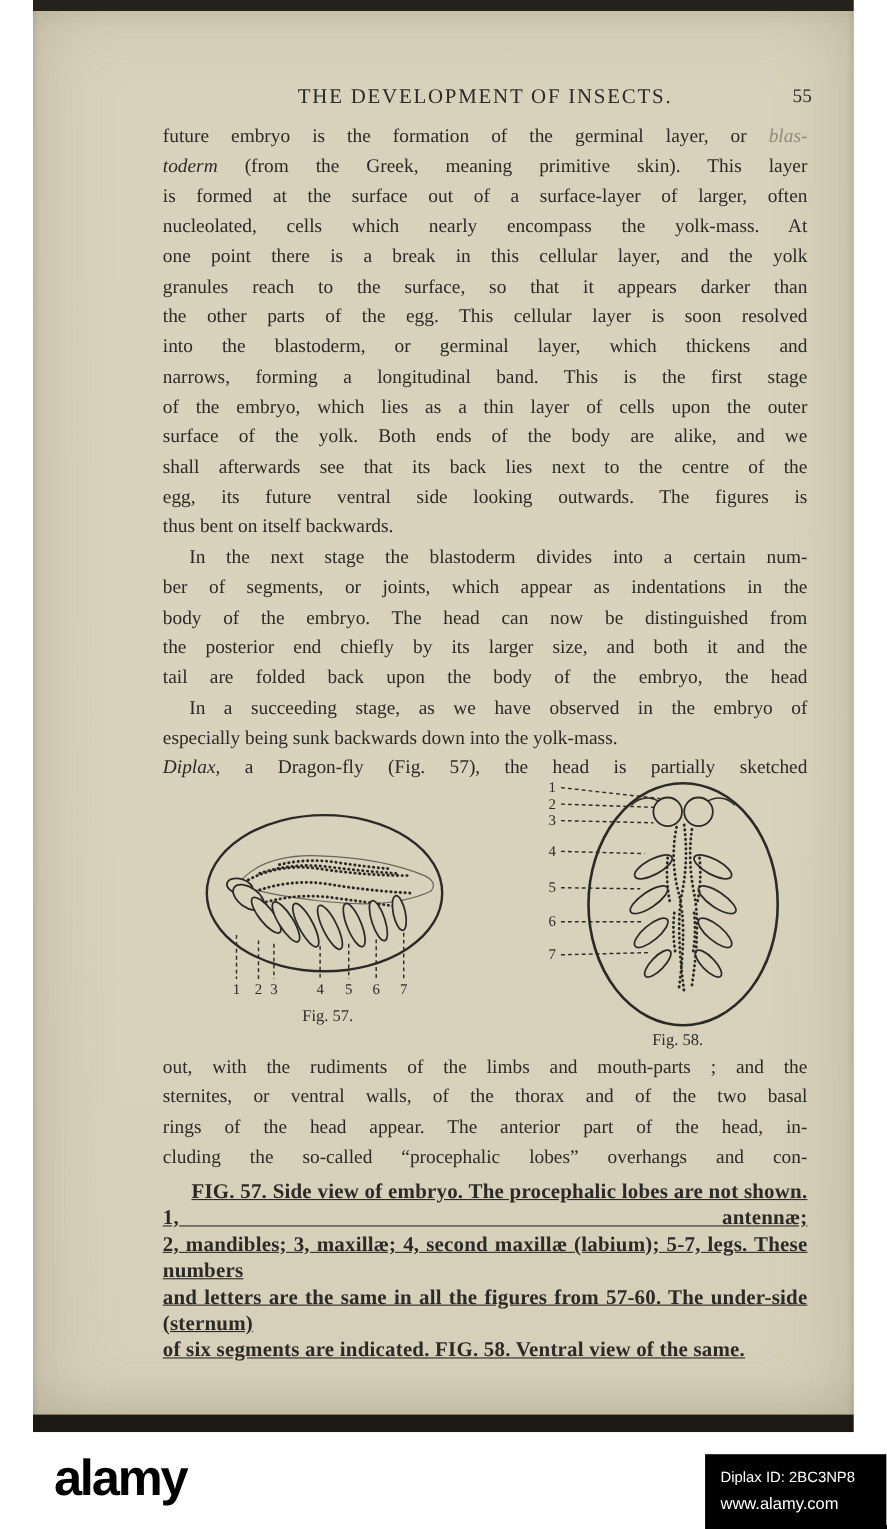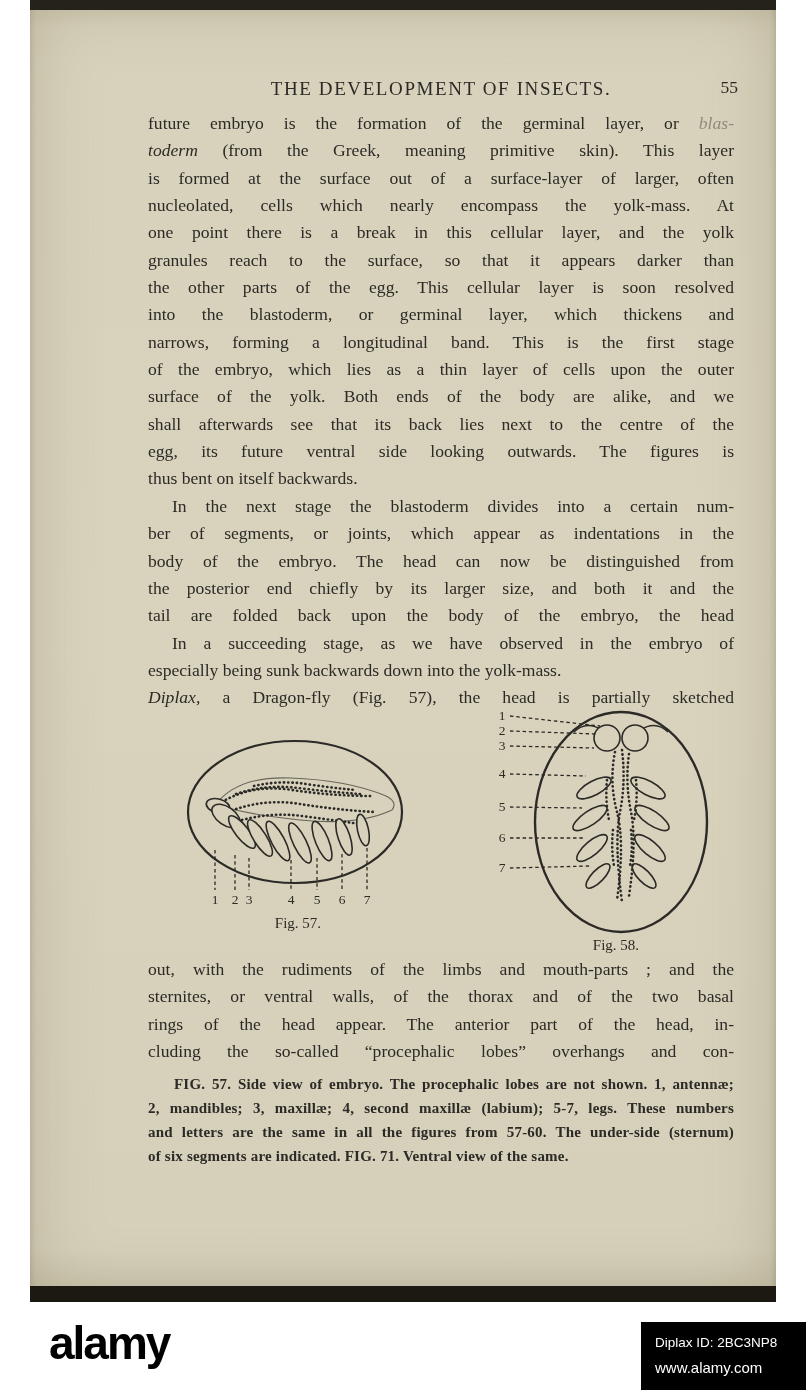--- a/index.html
+++ b/index.html
@@ -20,22 +20,22 @@
   #tb1{top:110px;}
   #tb2{top:956px;}
   .ln{font-size:17.6px;line-height:27.35px;text-align:justify;text-align-last:justify;
       white-space:normal;}
   .ln.left{text-align-last:left;}
   .ln.ind{text-indent:24px;}
   .it{font-style:italic;}
   .faded{opacity:.42;}
 
   .captionblock{position:absolute;left:118px;top:1072px;width:586px;color:#2b2a26;}
-  .cap{font-size:15px;line-height:24px;font-weight:bold;letter-spacing:.2px;
-       text-align:justify;text-align-last:justify;}
+  .cap{font-size:19px;line-height:24px;font-weight:bold;letter-spacing:.2px;
+       text-align:justify;text-align-last:justify;text-decoration:underline;}
   .cap.left{text-align-last:left;}
   .cap.ind{text-indent:26px;}
 
   .figures{position:absolute;left:140px;top:700px;width:570px;height:262px;}
   .app{fill:#d8d2bc;stroke:#2b2a26;stroke-width:1.6;}
   .dots{fill:none;stroke:#2b2a26;stroke-width:2.6;stroke-dasharray:.3 4;stroke-linecap:round;}
   .dash{stroke:#2b2a26;stroke-width:1.3;stroke-dasharray:3.5 2.8;}
   .thin{fill:none;stroke:#2b2a26;stroke-width:1.4;}
   .outline{fill:none;stroke:#2b2a26;stroke-width:1.1;opacity:.65;}
   .fignum{font-family:"Liberation Serif",serif;font-size:13.5px;fill:#2b2a26;}
@@ -169,21 +169,21 @@
       <div class="ln">out, with the rudiments of the limbs and mouth-parts ; and the</div>
       <div class="ln">sternites, or ventral walls, of the thorax and of the two basal</div>
       <div class="ln">rings of the head appear.  The anterior part of the head, in-</div>
       <div class="ln">cluding the so-called “procephalic lobes” overhangs and con-</div>
     </div>
 
     <div class="captionblock">
       <div class="cap ind">FIG. 57.  Side view of embryo.  The procephalic lobes are not shown.  1, antennæ;</div>
       <div class="cap">2, mandibles;  3, maxillæ;  4, second maxillæ (labium);  5-7, legs.  These numbers</div>
       <div class="cap">and letters are the same in all the figures from 57-60.  The under-side (sternum)</div>
-      <div class="cap left">of six segments are indicated.  FIG. 71.  Ventral view of the same.</div>
+      <div class="cap left">of six segments are indicated.  FIG. 58.  Ventral view of the same.</div>
     </div>
   </div>
 
   <div class="footer">
     <div class="brand">alamy</div>
     <div class="idbox">
       <div class="id">Diplax ID: 2BC3NP8</div>
       <div class="url">www.alamy.com</div>
     </div>
   </div>

